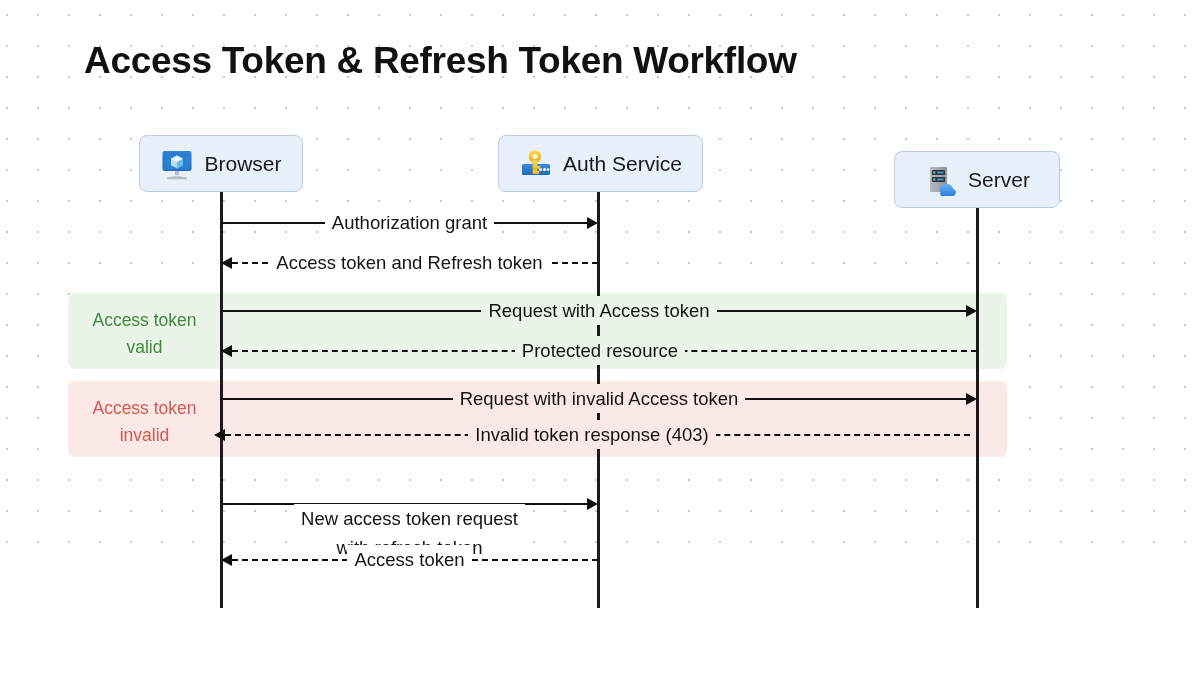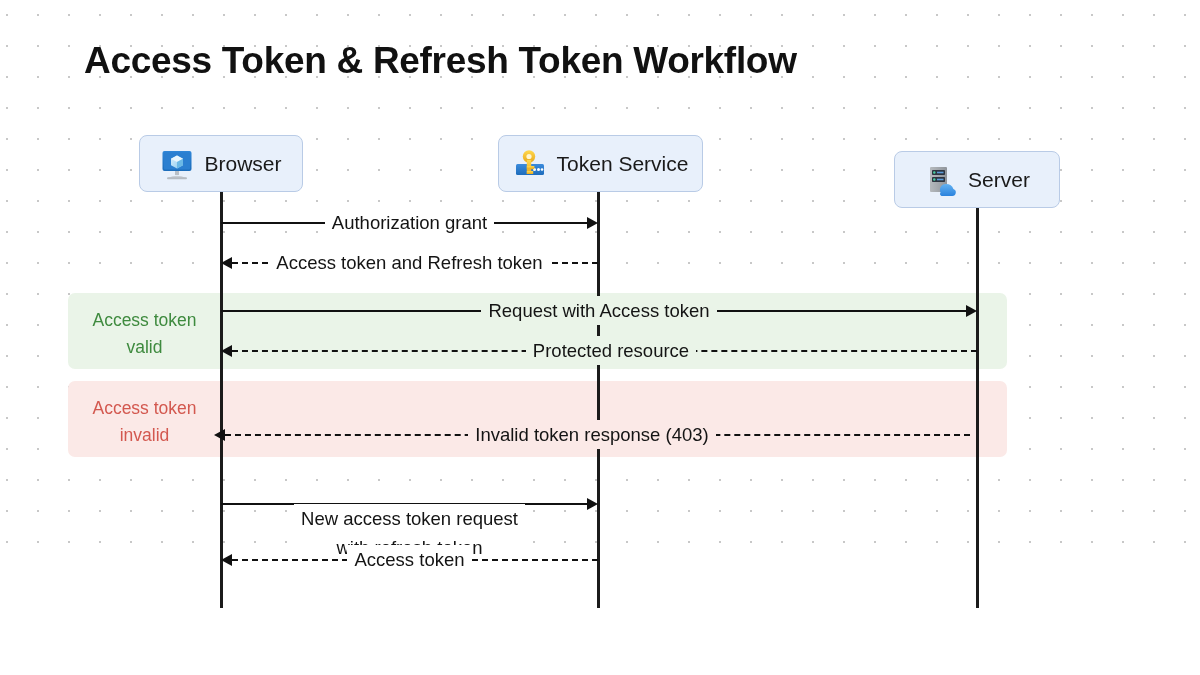--- a/index.html
+++ b/index.html
@@ -192,21 +192,21 @@
         <circle cx="21.5" cy="22.5" r="1.5" fill="#ffffff"></circle>
         <circle cx="25.5" cy="22.5" r="1.5" fill="#ffffff"></circle>
         <circle cx="29" cy="22.5" r="1.3" fill="#ffffff"></circle>
         <circle cx="16" cy="9.5" r="6.2" fill="url(#gld)"></circle>
         <circle cx="16" cy="9.5" r="2.6" fill="#fff6d0"></circle>
         <rect x="13.8" y="13" width="4.4" height="14" fill="url(#gld)"></rect>
         <rect x="13.8" y="19" width="7.6" height="3.2" fill="url(#gld)"></rect>
         <rect x="13.8" y="24" width="6.4" height="3" fill="url(#gld)"></rect>
       </svg>
     </span>
-    <span class="plabel">Token Service</span>
+    <span class="plabel">Auth Service</span>
   </div>
 
   <div class="participant" style="left:894px; top:135px; width:166px; height:57px;margin-top:16px;">
     <span class="picon">
       <svg viewBox="0 0 34 34" width="34" height="34" xmlns="http://www.w3.org/2000/svg">
         <defs>
           <linearGradient id="rack" x1="0" y1="0" x2="1" y2="0">
             <stop offset="0%" stop-color="#b6babe"></stop>
             <stop offset="100%" stop-color="#8f949a"></stop>
           </linearGradient>
@@ -248,25 +248,32 @@
     <div class="line" style="top:14px; width:745px;"></div>
     <div class="arrowhead right" style="left:745px; top:9px;"></div>
     <div class="mlabel on-green" style="left:0; top:0; width:756px;">
       <span class="lbl-inner">Request with Access token</span>
     </div>
   </div>
 
   <div class="msg" style="left:221px; top:336px; width:756px; height:28px;">
     <div class="line dashed" style="left:11px; top:14px; width:745px;"></div>
     <div class="arrowhead left" style="left:0; top:9px;"></div>
-    <div class="mlabel on-green" style="left:12px; top:0; width:756px;">
+    <div class="mlabel on-green" style="left:1px; top:0; width:756px;">
       <span class="lbl-inner">Protected resource</span>
     </div>
   </div>
 
+  <div class="msg" style="left:221px; top:384px; width:756px; height:28px;">
+    <div class="line" style="top:14px; width:745px;"></div>
+    <div class="arrowhead right" style="left:745px; top:9px;"></div>
+    <div class="mlabel on-red" style="left:0; top:0; width:756px;">
+      <span class="lbl-inner">Request with invalid Access token</span>
+    </div>
+  </div>
 
   <div class="msg" style="left:214px; top:420px; width:756px; height:28px;">
     <div class="line dashed" style="left:11px; top:14px; width:745px;"></div>
     <div class="arrowhead left" style="left:0; top:9px;"></div>
     <div class="mlabel on-red" style="left:0; top:0; width:756px;">
       <span class="lbl-inner">Invalid token response (403)</span>
     </div>
   </div>
 
   <div class="msg" style="left:221px; top:475px; width:377px; height:58px;">

